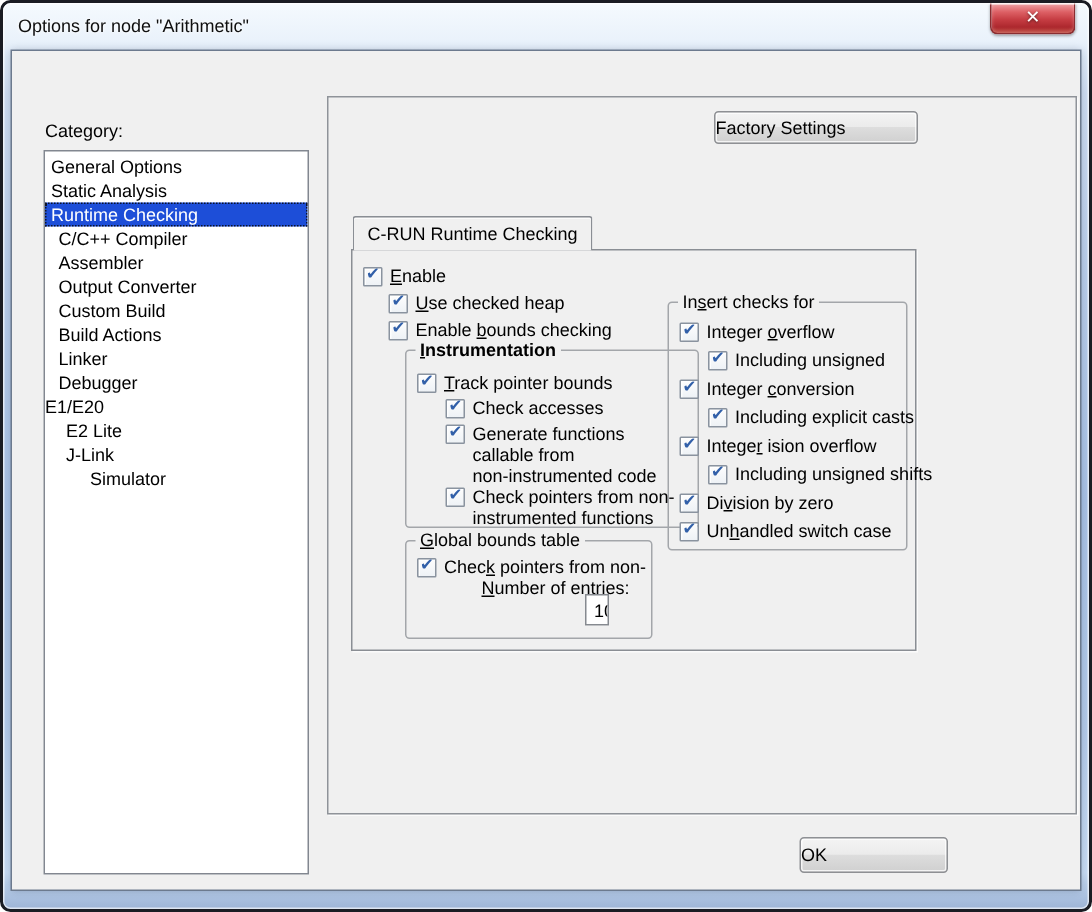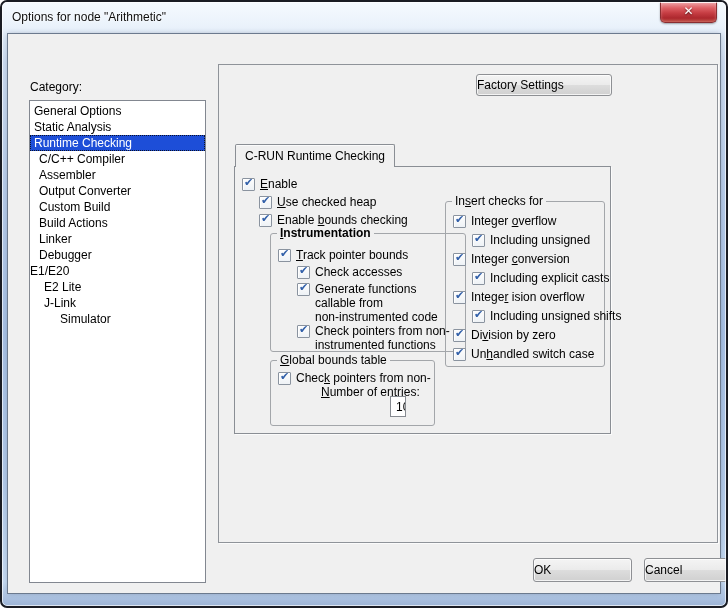--- a/index.html
+++ b/index.html
@@ -278,16 +278,15 @@
               <span class="tick">✔</span>
             </span>
             <div class="cbl">
               <div class="cbline"><span>Un</span><span class="mn">h</span><span>andled switch case</span></div>
             </div>
           </div>
         </div>
     </div>
 
     <div class="btn ok-btn">OK</div>
-    <div class="btn cancel-btn">Cancel</div>
 
   </div>
 </div>
 
 </body></html>

